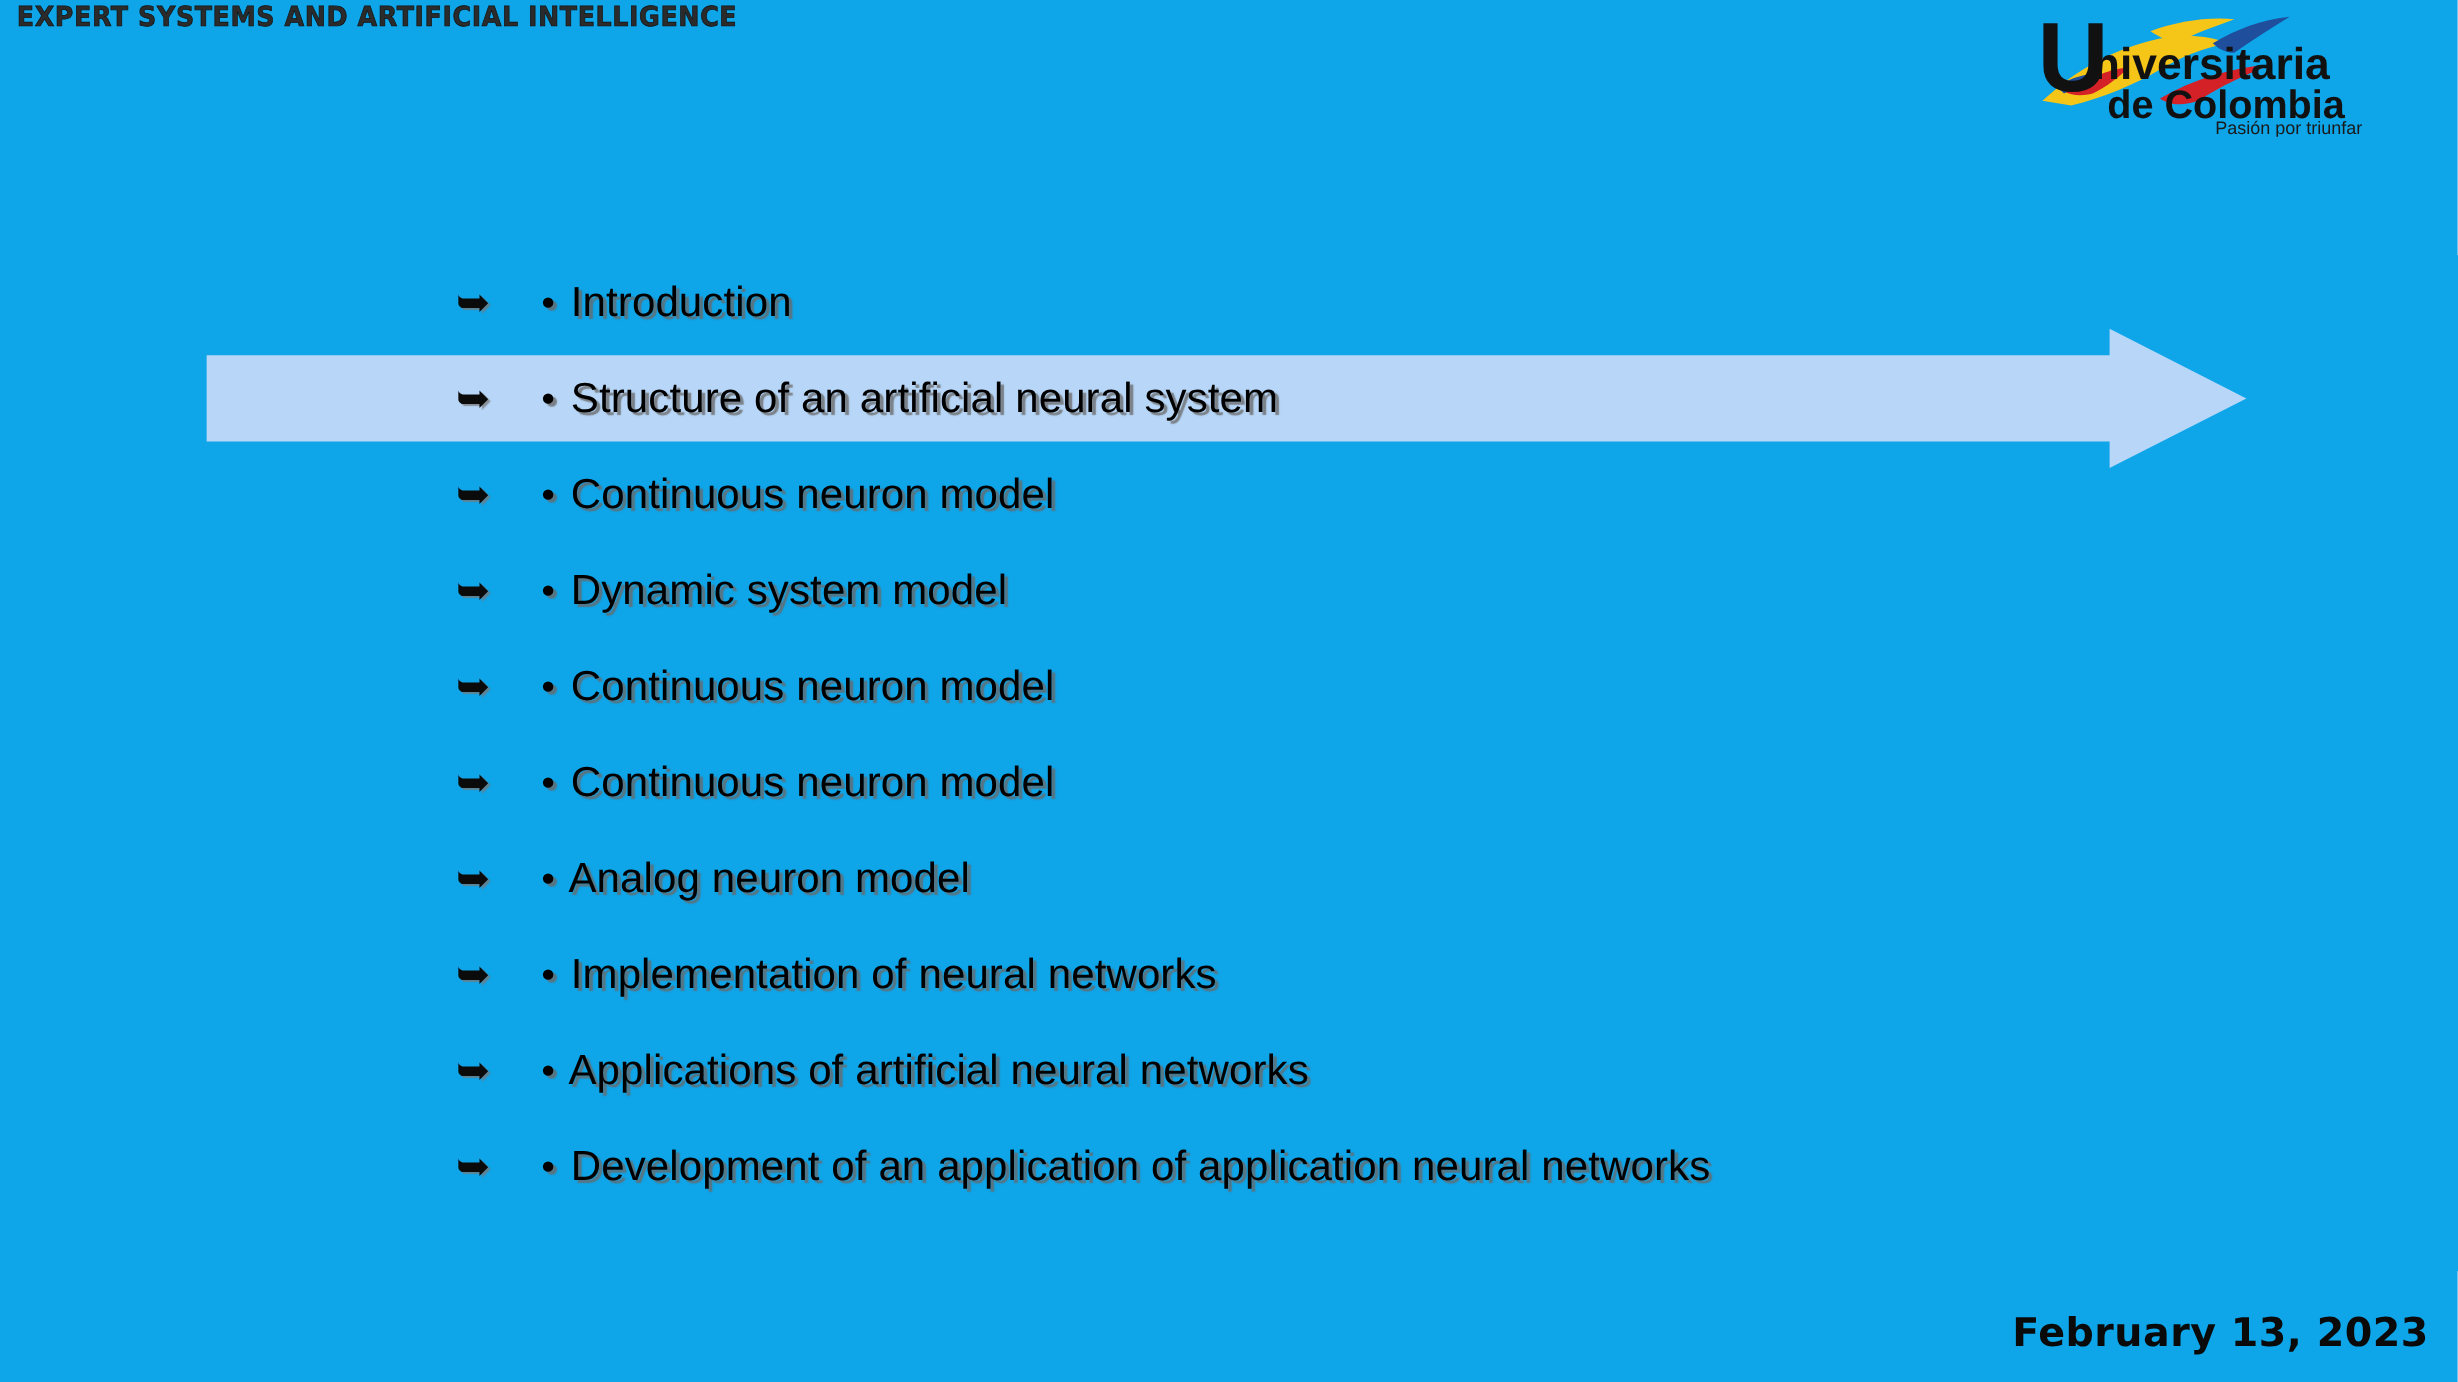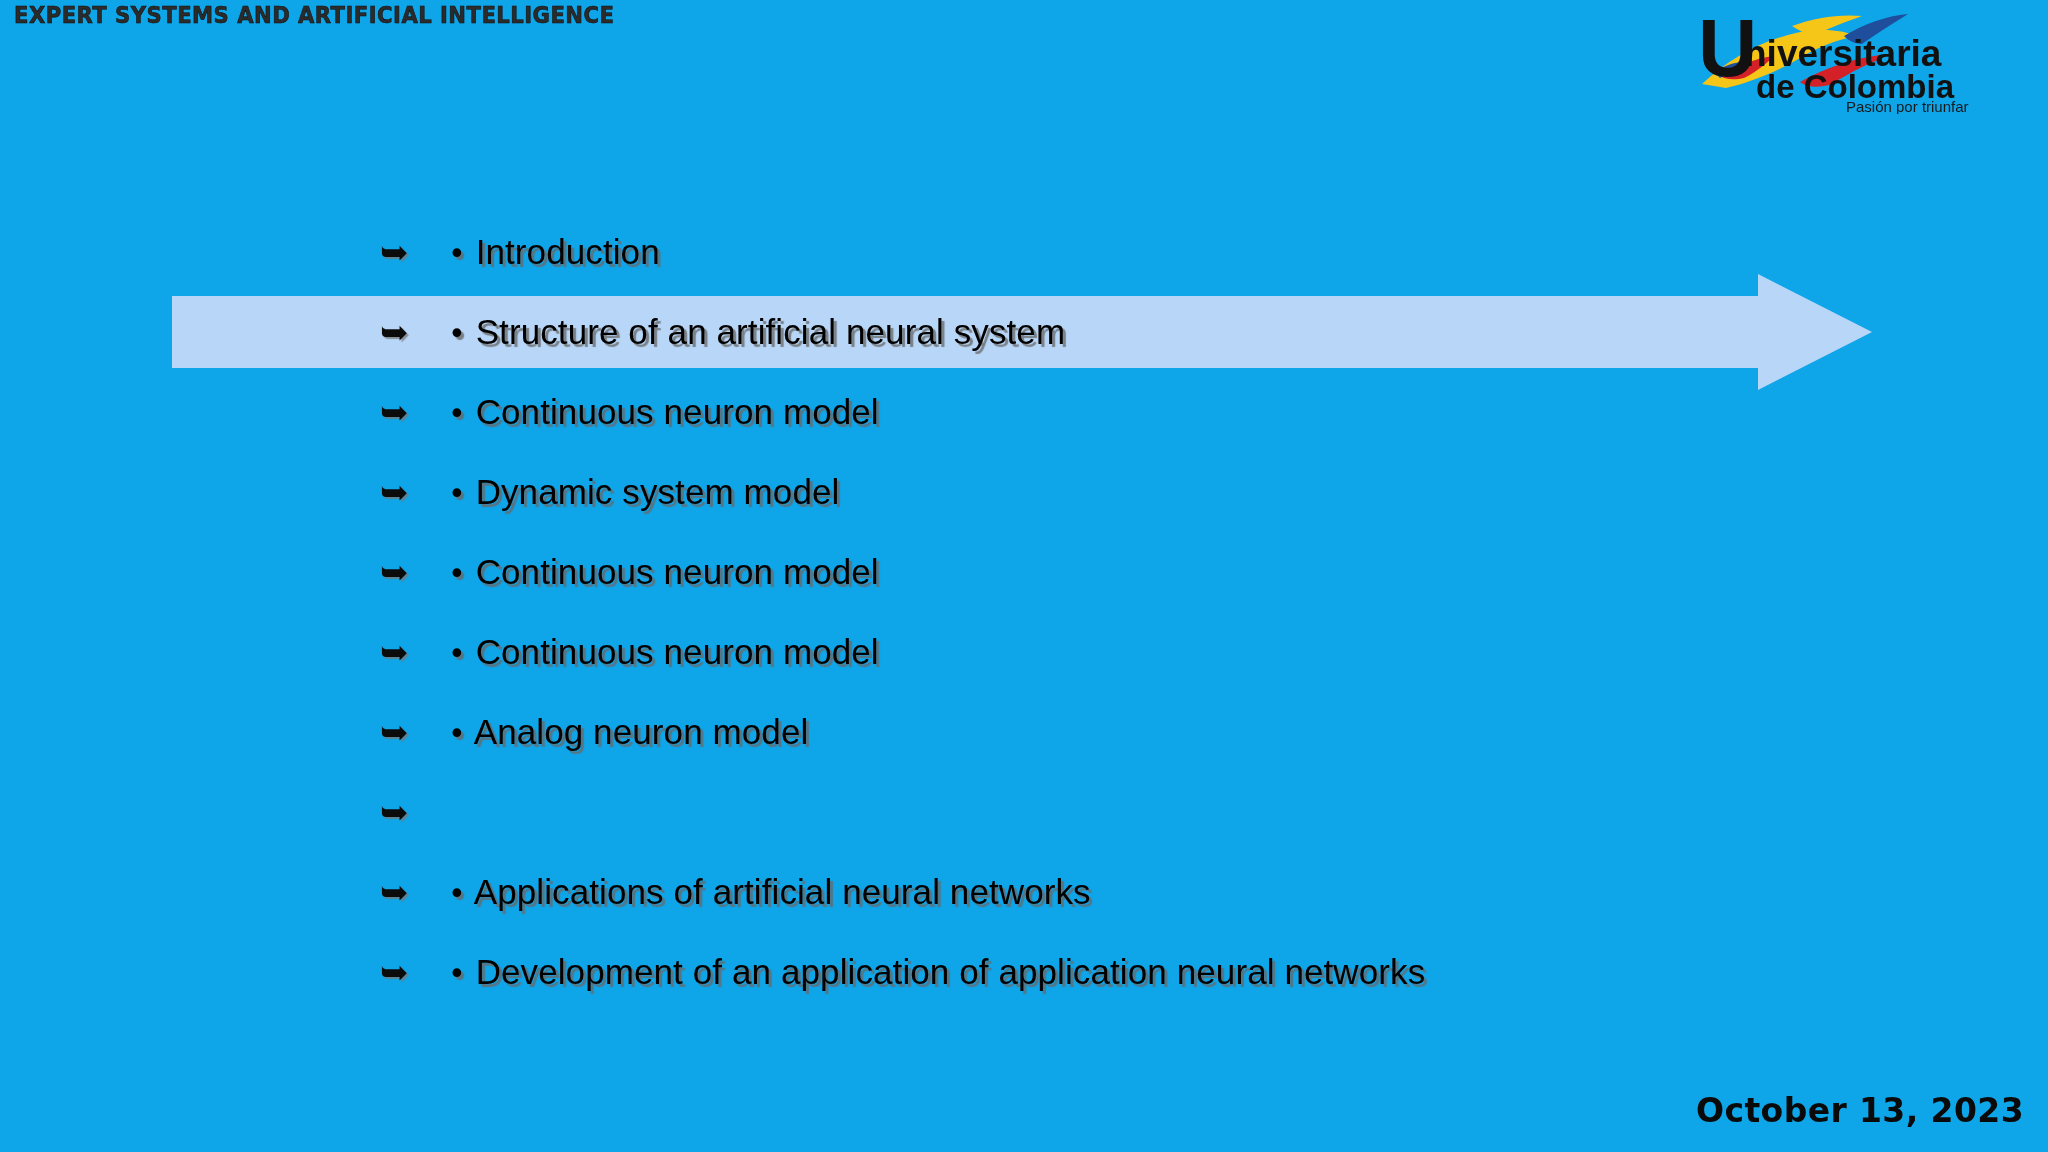--- a/index.html
+++ b/index.html
@@ -216,35 +216,39 @@
     <div class="bullet-row">
       <span class="bullet-marker">➥</span>
       <span class="bullet-text">
         <span class="dot">•</span>
         <span>Analog neuron model</span>
       </span>
     </div>
 
     <div class="bullet-row">
       <span class="bullet-marker">➥</span>
+      <span class="bullet-text">
+        <span class="dot">•</span>
+        <span>Implementation of neural networks</span>
+      </span>
     </div>
 
     <div class="bullet-row">
       <span class="bullet-marker">➥</span>
       <span class="bullet-text">
         <span class="dot">•</span>
         <span>Applications of artificial neural networks</span>
       </span>
     </div>
 
     <div class="bullet-row">
       <span class="bullet-marker">➥</span>
       <span class="bullet-text">
         <span class="dot">•</span>
         <span>Development of an application of application neural networks</span>
       </span>
     </div>
 
   </div>
 
-  <div id="footer-date">October 13, 2023</div>
+  <div id="footer-date">February 13, 2023</div>
 
 </div>
 
 </body></html>

